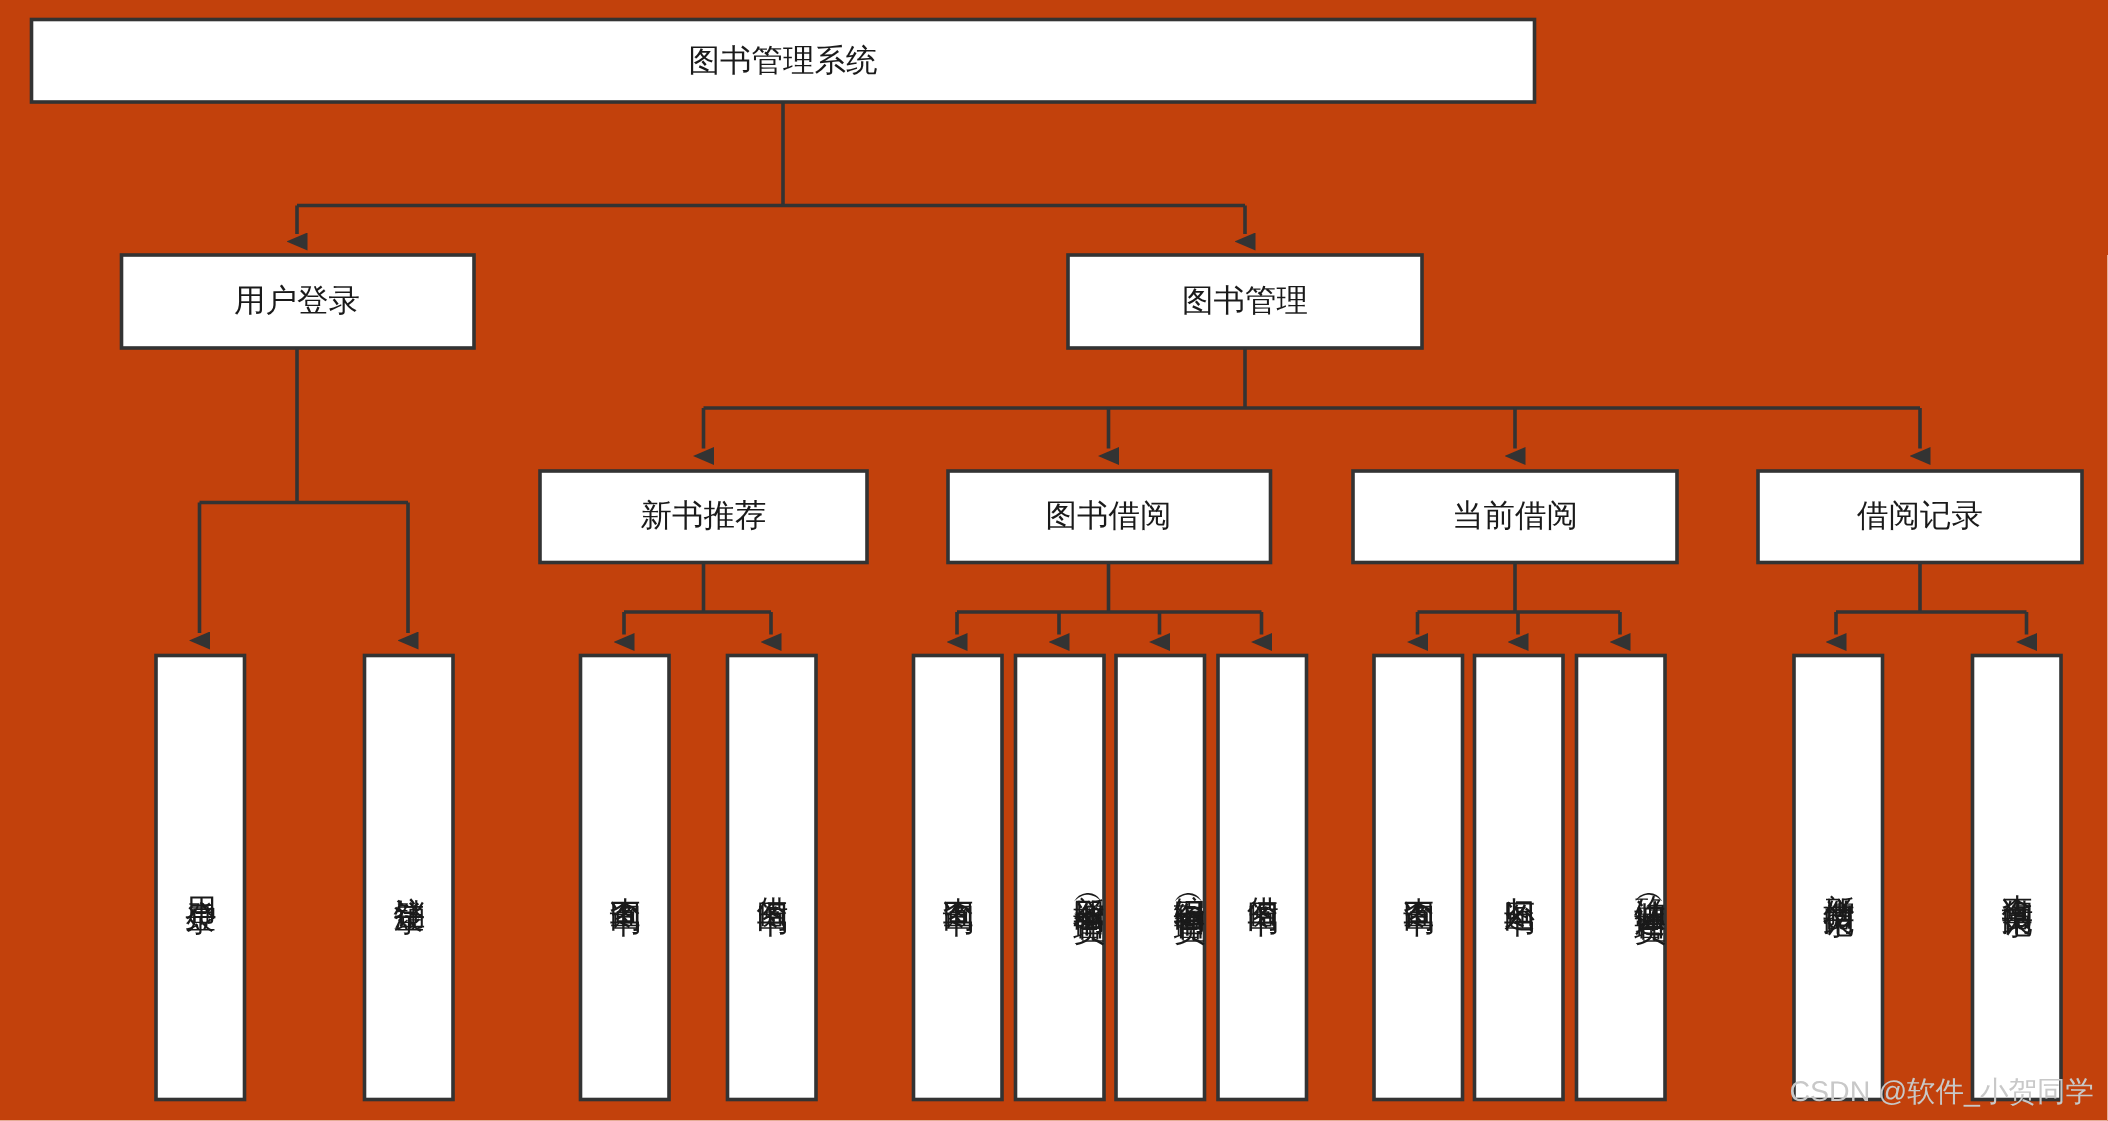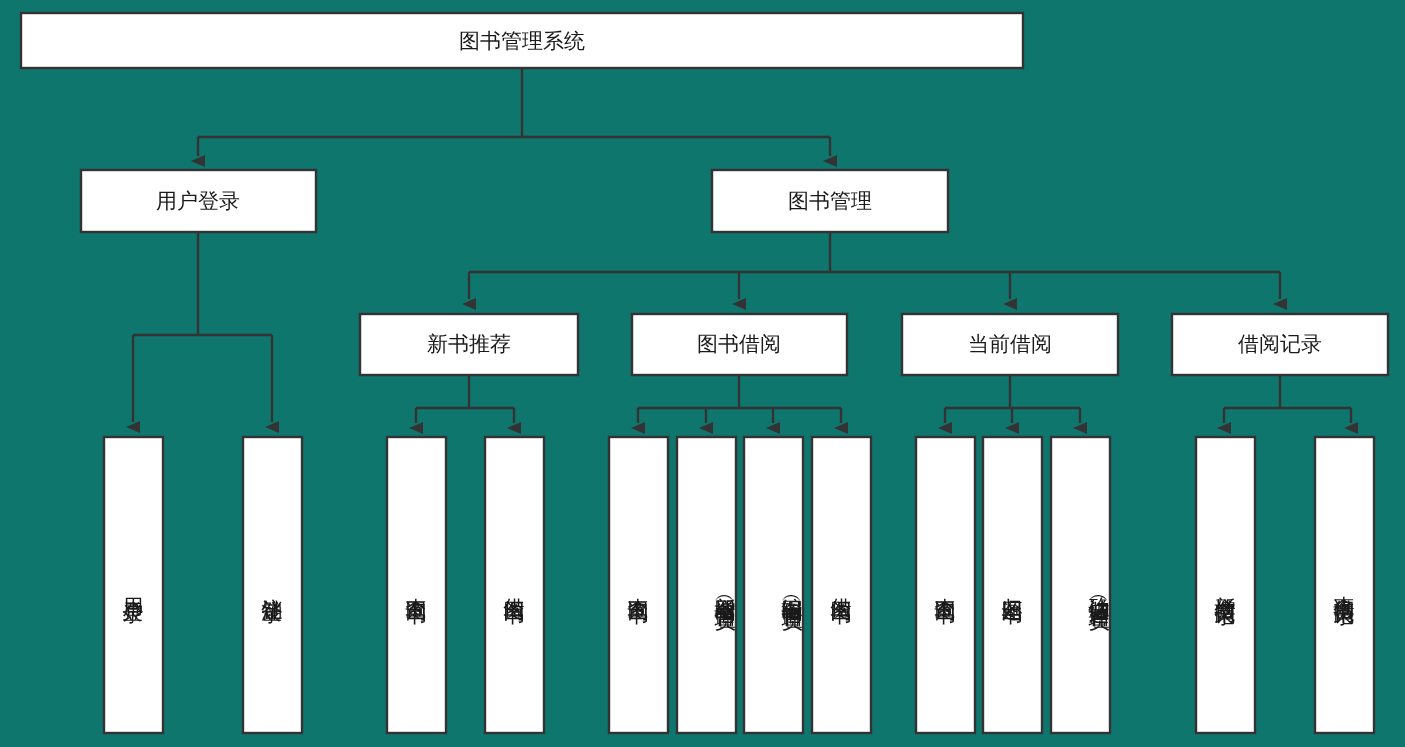--- a/index.html
+++ b/index.html
@@ -7,21 +7,21 @@
     padding: 0;
     background: #ffffff;
   }
   body {
     font-family: "Liberation Sans", "DejaVu Sans", sans-serif;
   }
   #canvas {
     position: relative;
     width: 1405px;
     height: 747px;
-    background: #0f766e;
+    background: #c2410c;
     overflow: hidden;
   }
   svg.diagram {
     position: absolute;
     left: 0;
     top: 0;
     width: 1405px;
     height: 747px;
   }
   .node-box {
@@ -200,14 +200,15 @@
   <div class="leaf-label" style="left:744px; top:445px; width:59px; height:288px;">编辑图书（管理员）</div>
   <div class="leaf-label centered" style="left:812px; top:437px; width:59px; height:296px;">借阅图书</div>
 
   <div class="leaf-label centered" style="left:916px; top:437px; width:59px; height:296px;">查询图书</div>
   <div class="leaf-label centered" style="left:983px; top:437px; width:59px; height:296px;">归还图书</div>
   <div class="leaf-label" style="left:1051px; top:445px; width:59px; height:288px;">确认归还（管理员）</div>
 
   <div class="leaf-label centered" style="left:1196px; top:437px; width:59px; height:296px;">新增借阅记录</div>
   <div class="leaf-label centered" style="left:1315px; top:437px; width:59px; height:296px;">查询借阅记录</div>
 
+  <div class="watermark" style="left:1193px; top:715px;">CSDN @软件_小贺同学</div>
 
 </div>
 
 </body></html>

